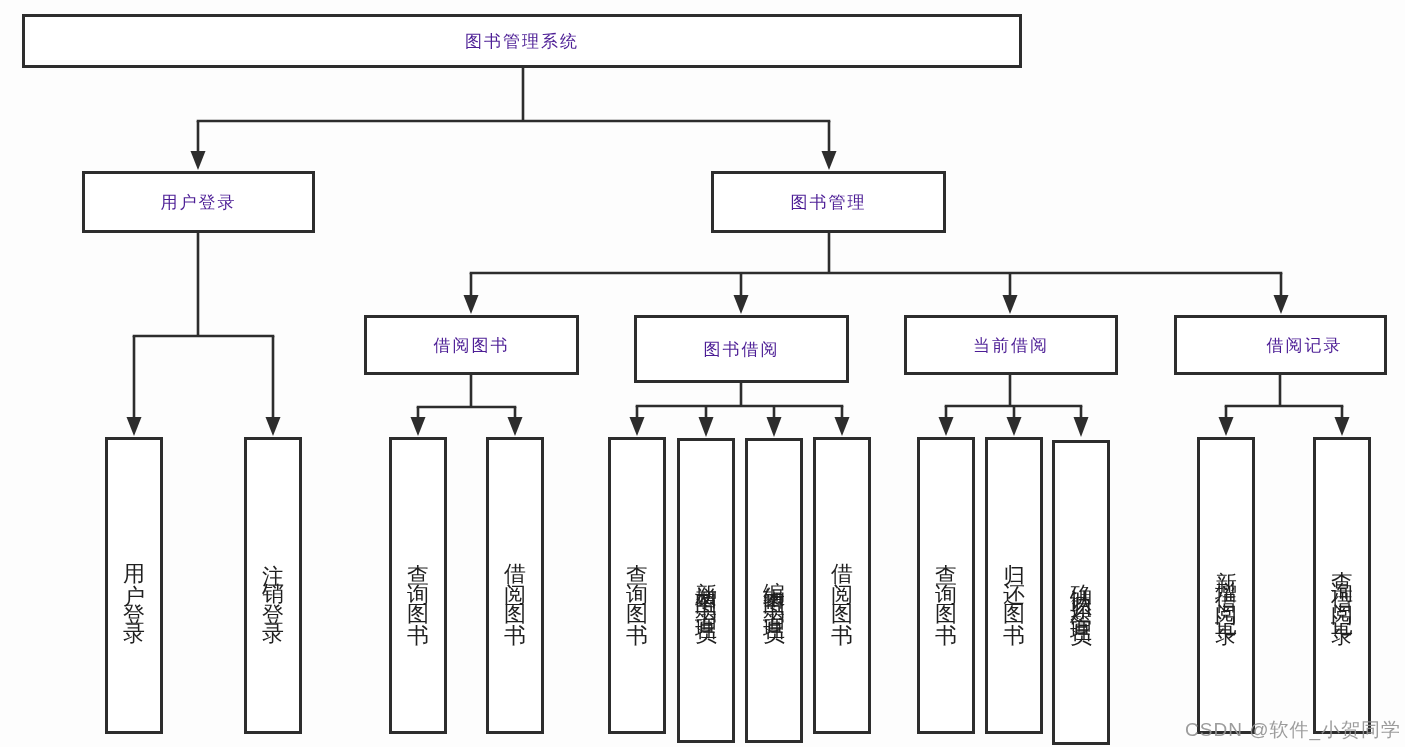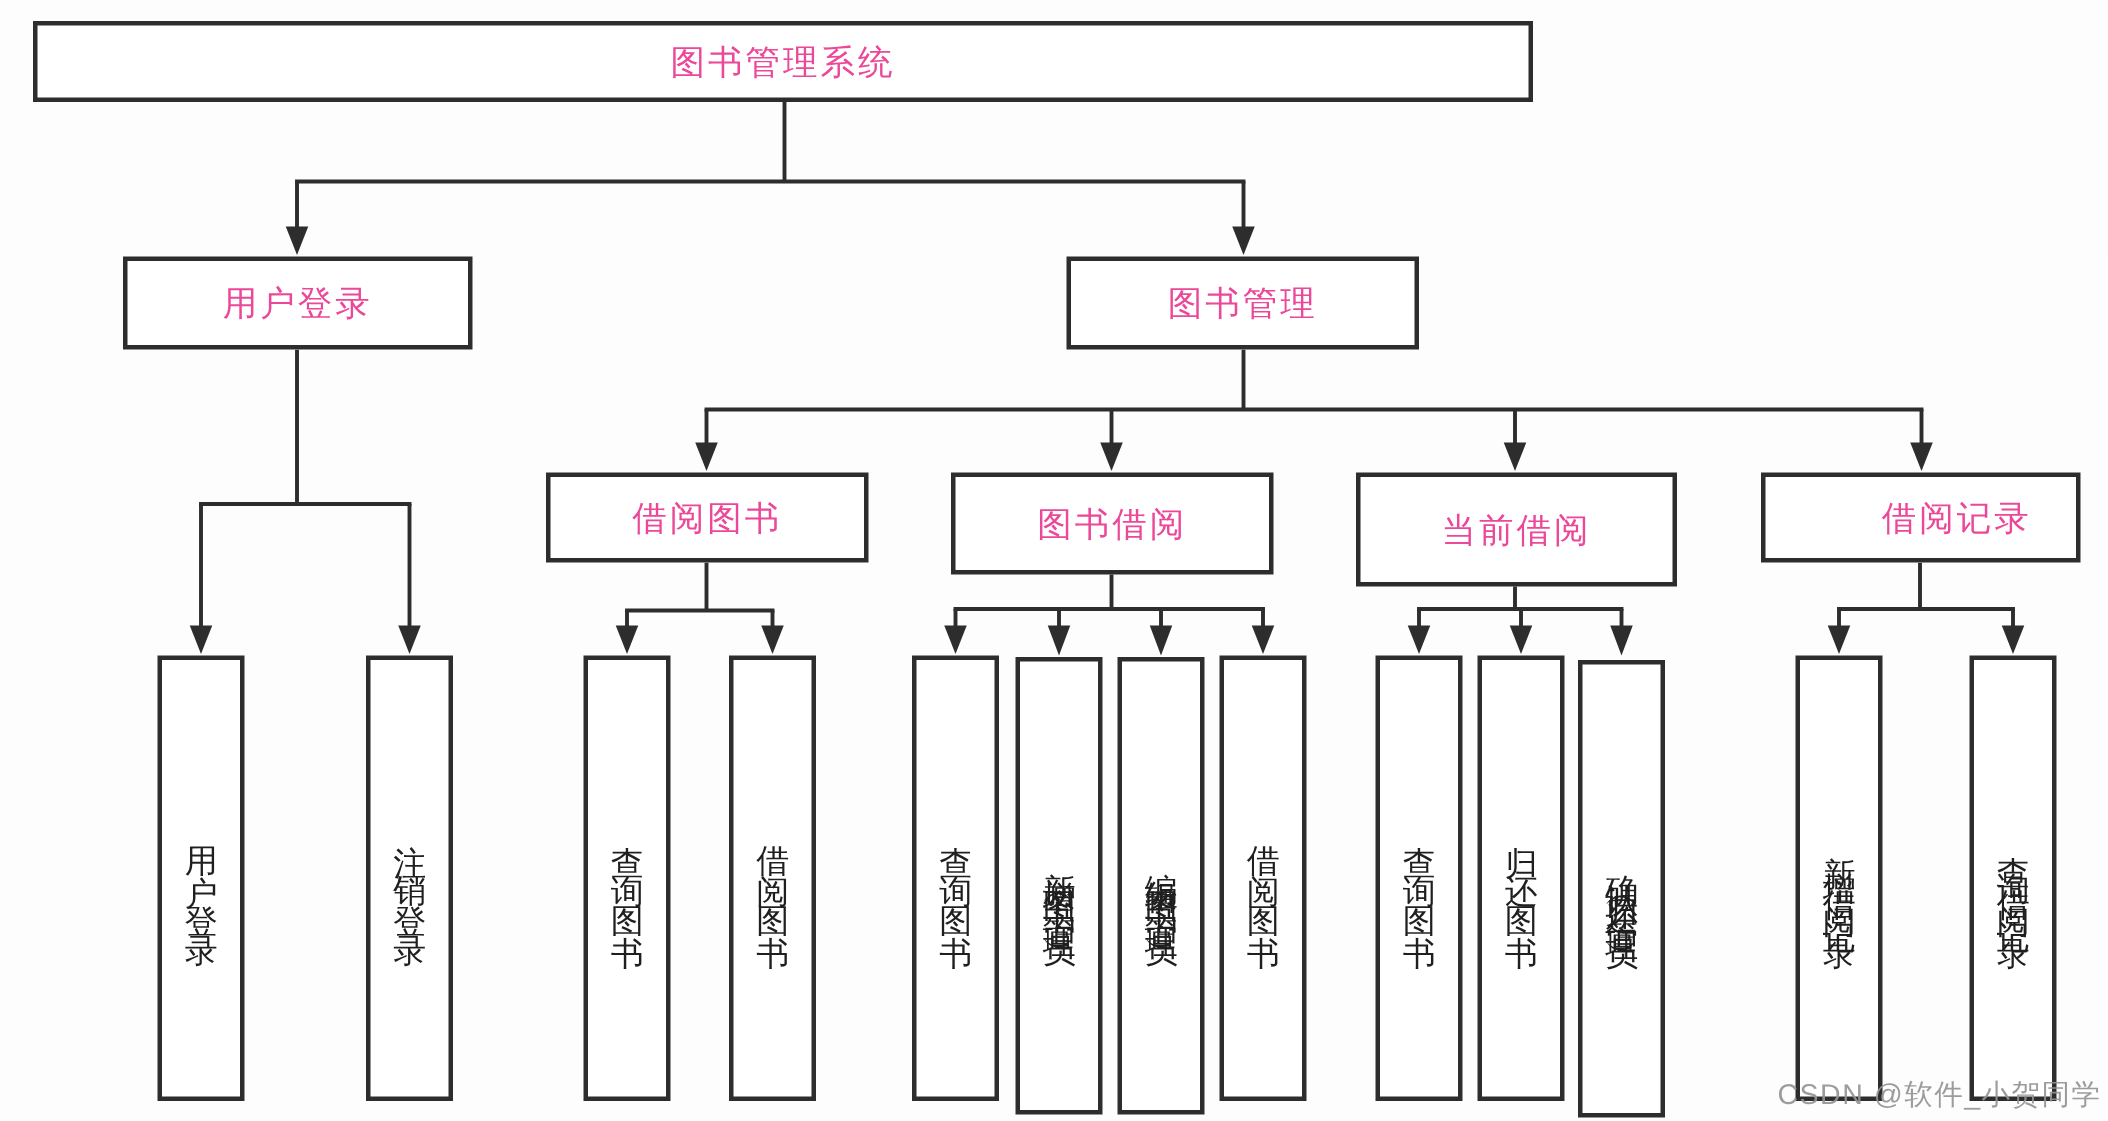--- a/index.html
+++ b/index.html
@@ -29,22 +29,22 @@
   .hbox {
     position: absolute;
     border: 3px solid #2d2d2d;
     background: #ffffff;
     display: flex;
     align-items: center;
     justify-content: center;
     z-index: 2;
   }
   .hbox span {
-    font-size: 23px;
-    color: #ec4899;
+    font-size: 17px;
+    color: #4c1d95;
     letter-spacing: 2px;
     white-space: nowrap;
   }
   .vbox {
     position: absolute;
     width: 58px;
     height: 297px;
     border: 3px solid #2d2d2d;
     background: #ffffff;
     display: flex;
@@ -168,21 +168,21 @@
   <div class="hbox" style="left:711px; top:171px; width:235px; height:62px;">
     <span>图书管理</span>
   </div>
 
   <div class="hbox" style="left:364px; top:315px; width:215px; height:60px;">
     <span>借阅图书</span>
   </div>
   <div class="hbox" style="left:634px; top:315px; width:215px; height:68px;">
     <span>图书借阅</span>
   </div>
-  <div class="hbox" style="left:904px; top:315px; width:214px; height:76px;font-family:Liberation Serif, serif;">
+  <div class="hbox" style="left:904px; top:315px; width:214px; height:60px;font-family:Liberation Serif, serif;">
     <span>当前借阅</span>
   </div>
   <div class="hbox" style="left:1174px; top:315px; width:213px; height:60px;padding-left:48px;">
     <span>借阅记录</span>
   </div>
 
   <div class="vbox" style="left:105px; top:437px;">
     <span class="vtext sp4">用户登录</span>
   </div>
   <div class="vbox" style="left:244px; top:437px;">

